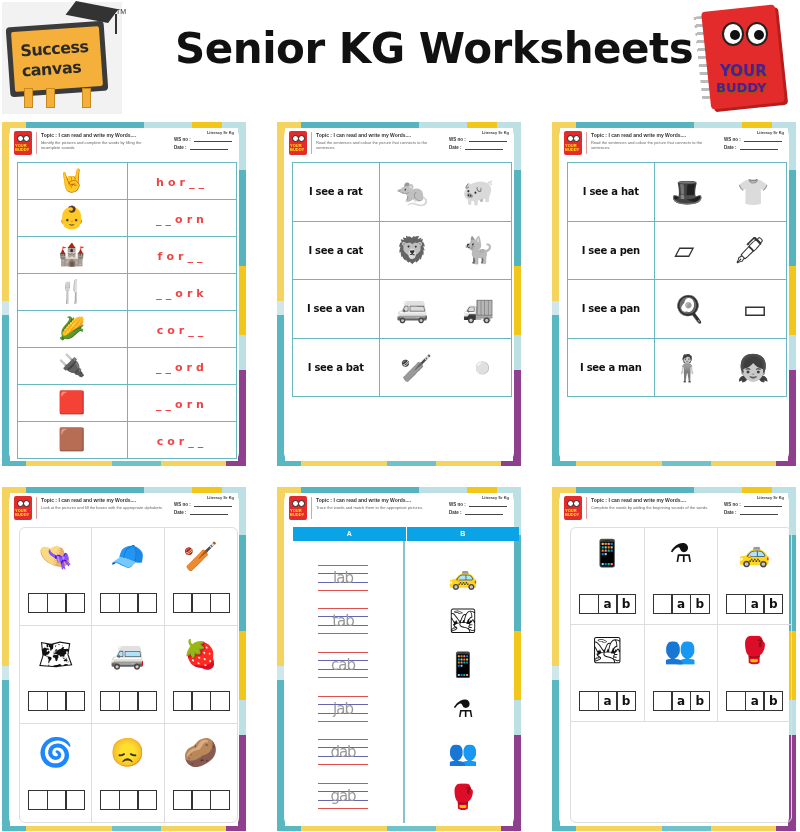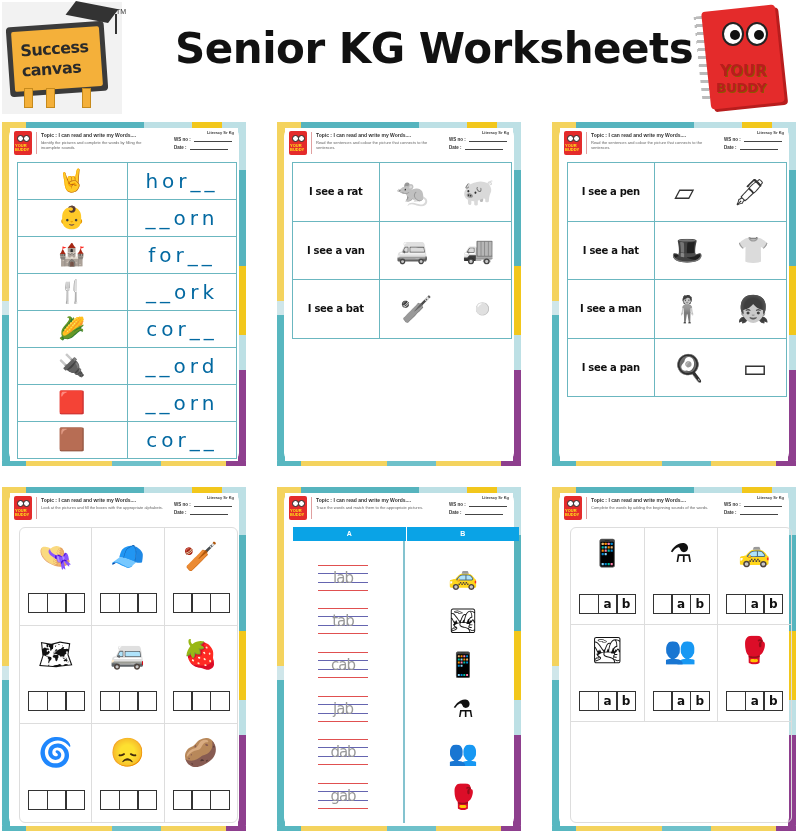--- a/index.html
+++ b/index.html
@@ -18,21 +18,21 @@
   .logo-sc .tassel { position: absolute; left: 113px; top: 12px; width: 2px; height: 20px; background: #333; }
   .logo-sc .tm { position: absolute; left: 114px; top: 6px; font-size: 7px; color: #333; }
 
   .page-title { position: absolute; left: 175px; top: 24px; font-family: "DejaVu Sans", sans-serif; font-weight: bold; font-size: 42px; letter-spacing: -0.5px; color: #111; }
 
   .logo-yb { position: absolute; left: 698px; top: 4px; width: 90px; height: 108px; }
   .logo-yb .book { position: absolute; left: 8px; top: 4px; width: 74px; height: 98px; background: #e42b2b; border-radius: 4px; transform: rotate(-6deg); box-shadow: 3px 3px 0 #b81d1d; }
   .logo-yb .spiral { position: absolute; left: 0px; top: 12px; width: 10px; height: 84px; background: repeating-linear-gradient(#bbb 0 3px, transparent 3px 8px); transform: rotate(-6deg); }
   .logo-yb .eye { position: absolute; top: 18px; width: 22px; height: 24px; background: #fff; border-radius: 50%; border: 2px solid #222; }
   .logo-yb .eye::after { content: ""; position: absolute; left: 6px; top: 6px; width: 10px; height: 10px; background: #111; border-radius: 50%; }
-  .logo-yb .txt1, .logo-yb .txt2 { position: absolute; font-family: "DejaVu Sans", sans-serif; font-weight: bold; color: #b91c1c; text-shadow: 1px 1px 0 #8a5a00; text-align: right; }
+  .logo-yb .txt1, .logo-yb .txt2 { position: absolute; font-family: "DejaVu Sans", sans-serif; font-weight: bold; color: #4c1d95; text-shadow: 1px 1px 0 #8a5a00; text-align: right; }
   .logo-yb .txt1 { left: 22px; top: 58px; font-size: 15px; }
   .logo-yb .txt2 { left: 18px; top: 76px; font-size: 13px; }
 
   
   .ws { position: absolute; width: 244px; height: 344px; background: #fff; }
   .ws .frame-left { position: absolute; left: 0; top: 0; width: 8px; height: 100%; background: linear-gradient(#f4d35e 0 52%, #cfe6ea 52% 56%, #58b7c0 56% 100%); border-radius: 6px 0 0 6px; }
   .ws .frame-right { position: absolute; right: 0; top: 0; width: 8px; height: 100%; background: linear-gradient(#bde0e5 0 14%, #56b4be 14% 42%, #f2c71c 42% 62%, #bde0e5 62% 72%, #8e3f8e 72% 100%); border-radius: 0 6px 6px 0; }
   .ws .frame-top { position: absolute; left: 0; top: 0; width: 100%; height: 6px; background: linear-gradient(90deg, #f4d35e 0 10%, #56b4be 10% 58%, #bde0e5 58% 78%, #f2c71c 78% 90%, #bde0e5 90%); }
   .ws .frame-bottom { position: absolute; left: 0; bottom: 0; width: 100%; height: 5px; background: linear-gradient(90deg, #58b7c0 0 10%, #f4d35e 10% 45%, #6fc1ca 45% 65%, #f4d35e 65% 92%, #8e3f8e 92%); }
   .ws .paper { position: absolute; left: 7px; top: 6px; right: 7px; bottom: 5px; background: #fff; border-radius: 8px; }
@@ -51,21 +51,21 @@
   .wsno { top: 9px; }
   .date { top: 17px; }
   .wsno .ln, .date .ln { display: inline-block; width: 38px; border-bottom: 1px solid #444; margin-left: 3px; vertical-align: bottom; }
 
   
   .tbl { position: absolute; left: 15px; top: 40px; width: 220px; border: 1px solid #6bb7c0; border-collapse: collapse; }
   .tbl td { border: 1px solid #6bb7c0; text-align: center; vertical-align: middle; }
 
   .ws1 .tbl td { height: 37px; }
   .ws1 .tbl td.pic { width: 110px; }
-  .word-fill { font-family: "DejaVu Sans", sans-serif; font-weight: normal; font-size: 20px; letter-spacing: 4px; color: #0369a1; }
+  .word-fill { font-family: "DejaVu Sans", sans-serif; font-weight: bold; font-size: 11px; letter-spacing: 4px; color: #ef4444; }
   .ws23 .tbl td { height: 58.6px; }
   .ws23 .tbl td.sent { width: 87px; font-family: "DejaVu Sans", sans-serif; font-weight: bold; font-size: 10px; letter-spacing: -0.3px; }
   .ws23 .tbl td.pics { width: 133px; }
   .pics-wrap { display: flex; justify-content: space-around; align-items: center; }
 
   
   .glyph { display: inline-block; font-size: 22px; line-height: 24px; }
   .glyph-outline { display: inline-block; font-size: 26px; line-height: 28px; color: #333; filter: grayscale(1); }
 
   
@@ -205,20 +205,29 @@
         <tr>
           <td class="sent">I see a rat</td>
           <td class="pics">
             <div class="pics-wrap">
               <span class="glyph-outline">🐀</span>
               <span class="glyph-outline">🐖</span>
             </div>
           </td>
         </tr>
     <tr>
+          <td class="sent">I see a cat</td>
+          <td class="pics">
+            <div class="pics-wrap">
+              <span class="glyph-outline">🦁</span>
+              <span class="glyph-outline">🐈</span>
+            </div>
+          </td>
+        </tr>
+    <tr>
           <td class="sent">I see a van</td>
           <td class="pics">
             <div class="pics-wrap">
               <span class="glyph-outline">🚐</span>
               <span class="glyph-outline">🚚</span>
             </div>
           </td>
         </tr>
     <tr>
           <td class="sent">I see a bat</td>
@@ -246,52 +255,52 @@
     <div class="head-divider"></div>
     <div class="topic">Topic :  I can read and write my Words....</div>
     <div class="instr">Read the sentences and colour the picture that connects to the sentences.</div>
     <div class="subject">Literacy Sr Kg</div>
     <div class="wsno"><span>WS no :</span><span class="ln"></span></div>
     <div class="date"><span>Date :</span><span class="ln"></span></div>
   </div>
   <table class="tbl">
     <tbody>
         <tr>
+          <td class="sent">I see a hat</td>
+          <td class="pics">
+            <div class="pics-wrap">
+              <span class="glyph-outline">🎩</span>
+              <span class="glyph-outline">👕</span>
+            </div>
+          </td>
+        </tr>
+    <tr>
           <td class="sent">I see a pen</td>
           <td class="pics">
             <div class="pics-wrap">
               <span class="glyph-outline">▱</span>
               <span class="glyph-outline">🖋</span>
             </div>
           </td>
         </tr>
     <tr>
-          <td class="sent">I see a hat</td>
-          <td class="pics">
-            <div class="pics-wrap">
-              <span class="glyph-outline">🎩</span>
-              <span class="glyph-outline">👕</span>
+          <td class="sent">I see a pan</td>
+          <td class="pics">
+            <div class="pics-wrap">
+              <span class="glyph-outline">🍳</span>
+              <span class="glyph-outline">▭</span>
             </div>
           </td>
         </tr>
     <tr>
           <td class="sent">I see a man</td>
           <td class="pics">
             <div class="pics-wrap">
               <span class="glyph-outline">🧍</span>
               <span class="glyph-outline">👧</span>
-            </div>
-          </td>
-        </tr>
-    <tr>
-          <td class="sent">I see a pan</td>
-          <td class="pics">
-            <div class="pics-wrap">
-              <span class="glyph-outline">🍳</span>
-              <span class="glyph-outline">▭</span>
             </div>
           </td>
         </tr>
   </tbody>
     </table>
 </div>
 
 <div class="ws" style="left:2px; top:487px;">
   <div class="frame-left"></div>
   <div class="frame-right"></div>

